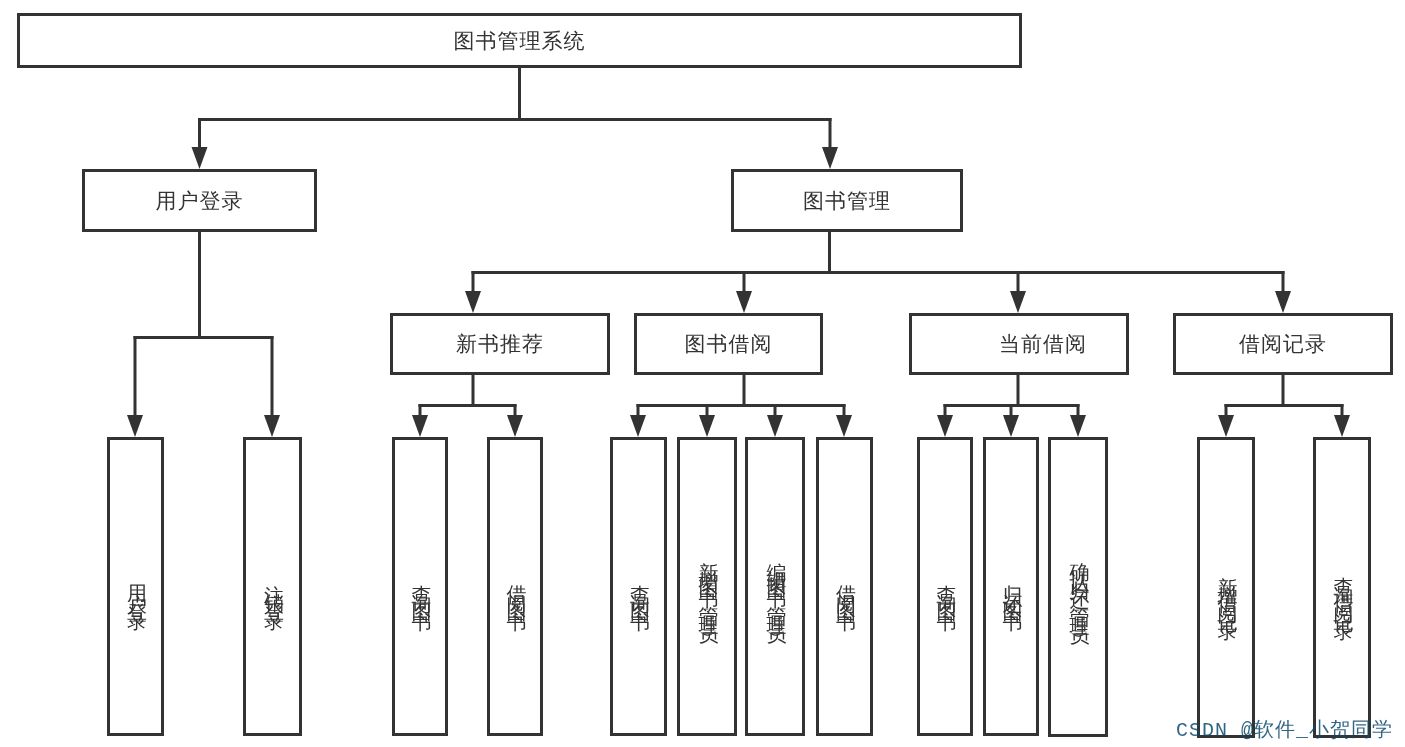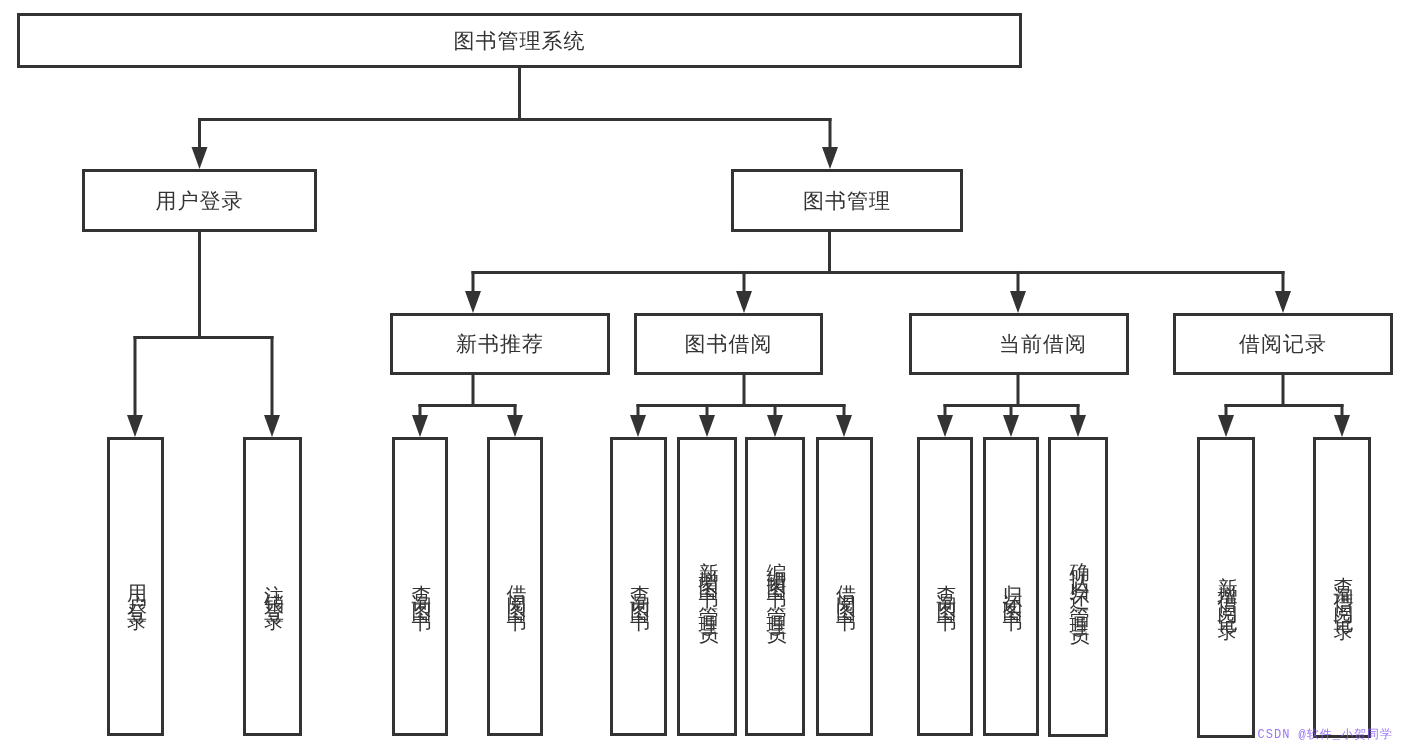--- a/index.html
+++ b/index.html
@@ -41,22 +41,22 @@
     text-orientation: mixed;
     font-size: 20px;
     letter-spacing: 9px;
     line-height: 1;
     white-space: nowrap;
   }
   .watermark {
     position: absolute;
     right: 12px;
     bottom: 4px;
-    font-size: 12px;
-    color: #8b5cf6;
+    font-size: 20px;
+    color: #0c4a6e;
     opacity: 0.85;
     z-index: 20;
     letter-spacing: 1px;
     white-space: nowrap;
   }
 </style>
 </head>
 <body>
 
 <div class="stage">

